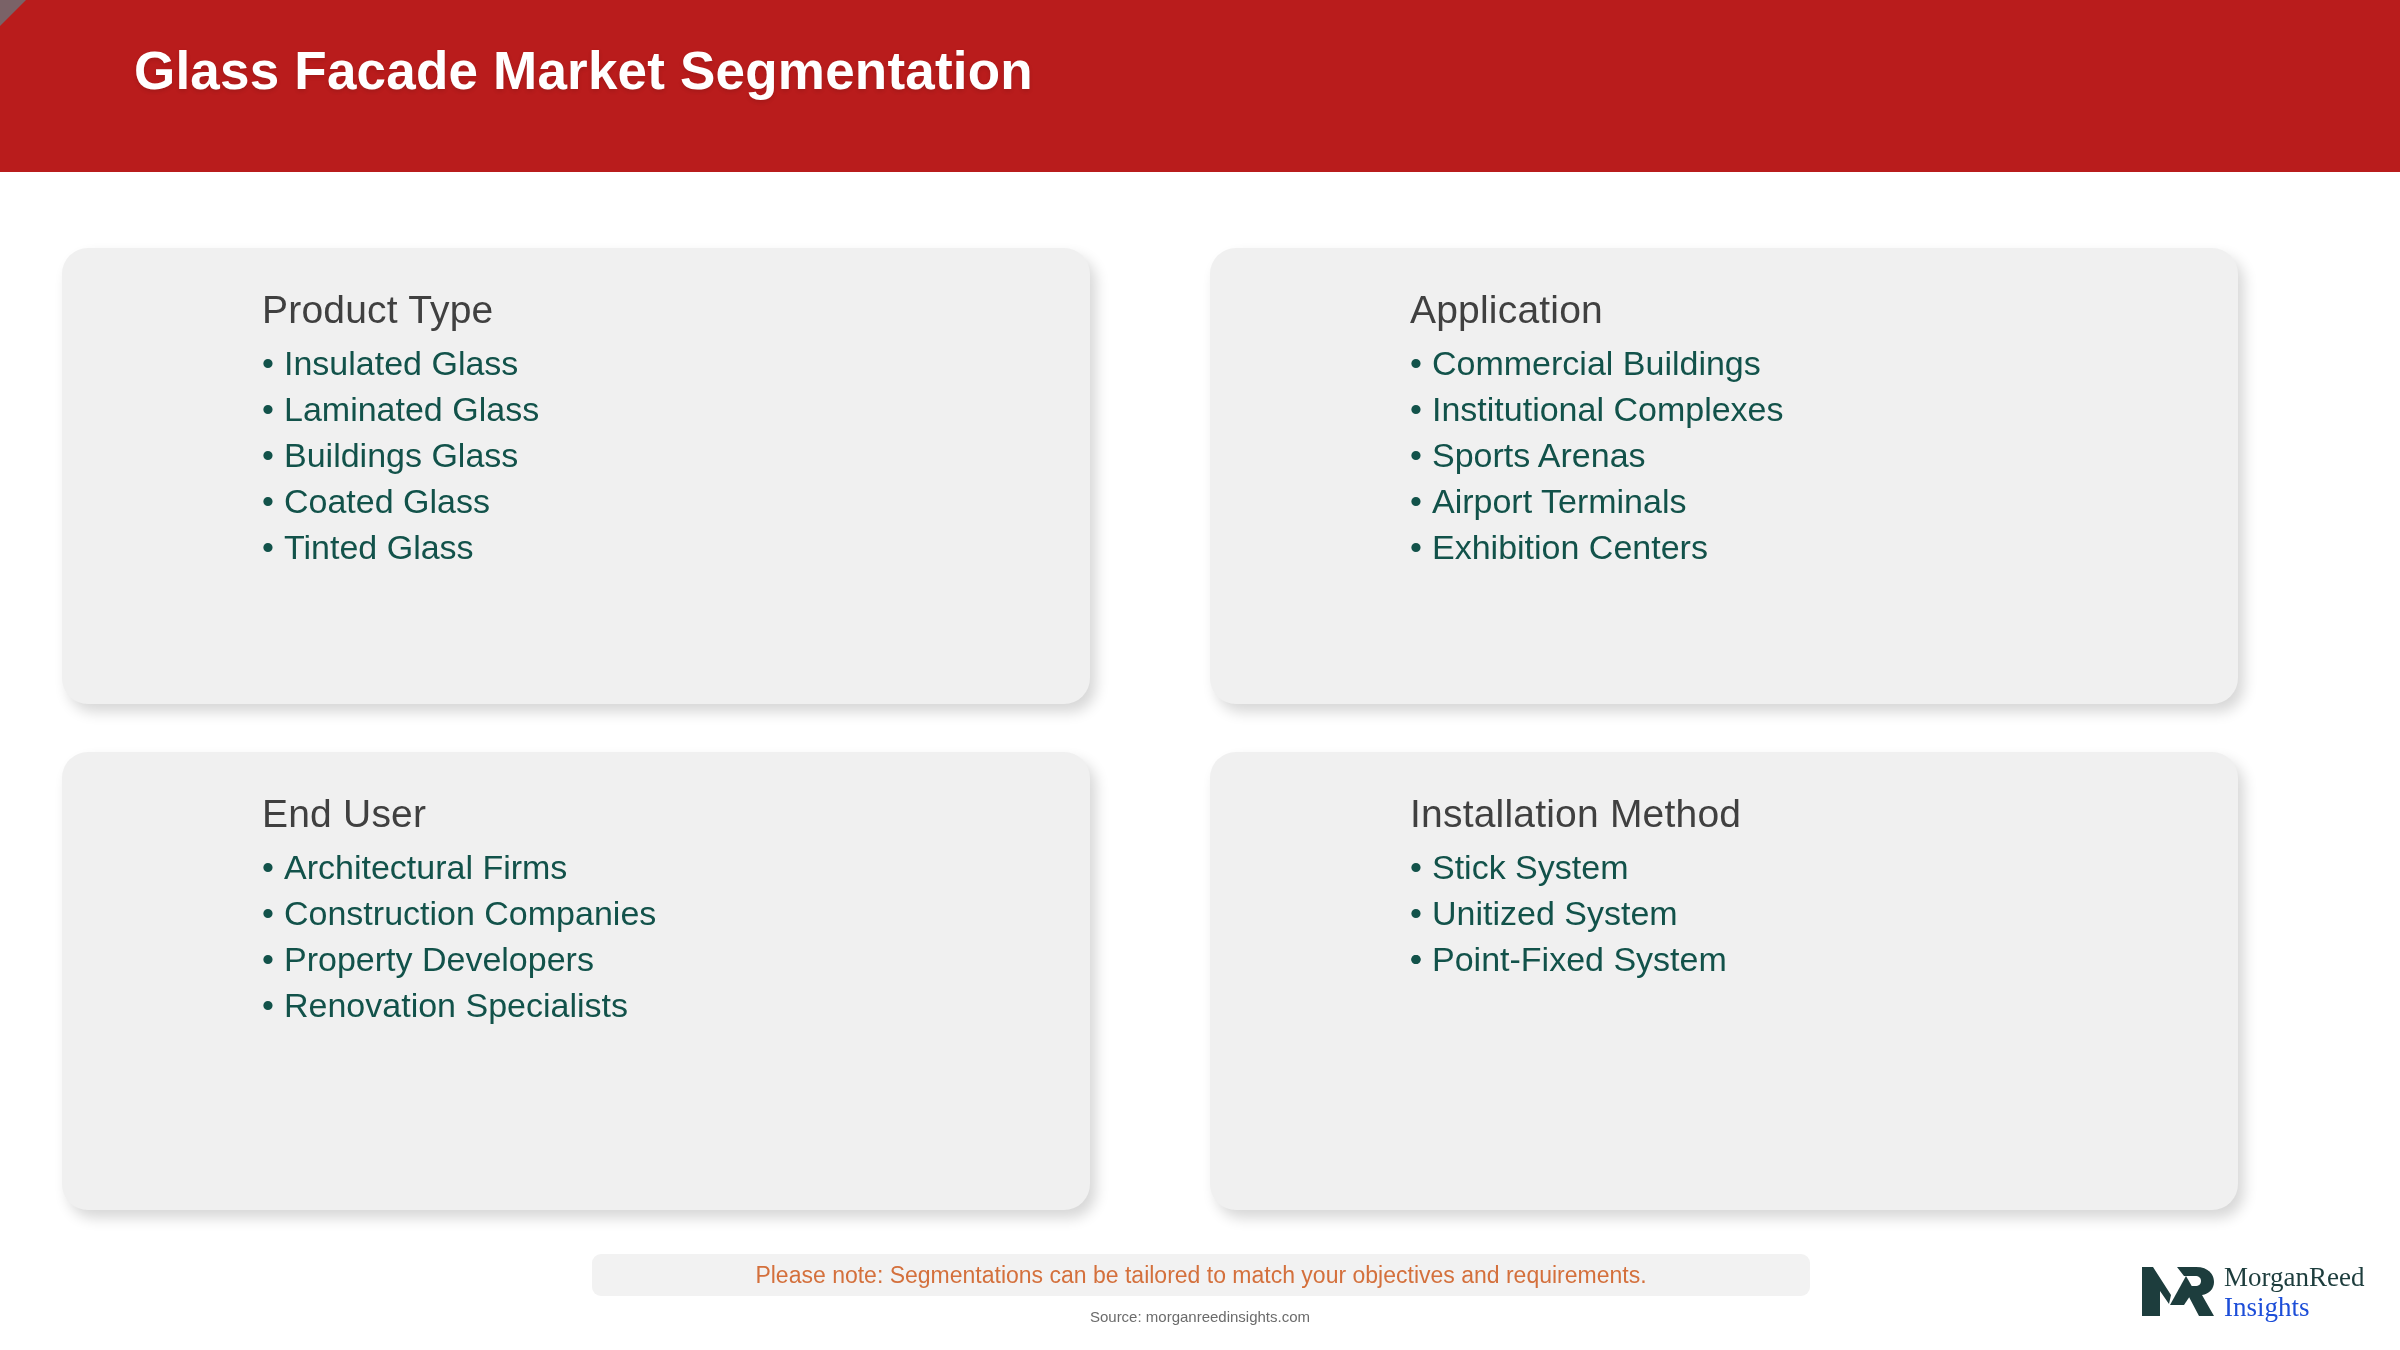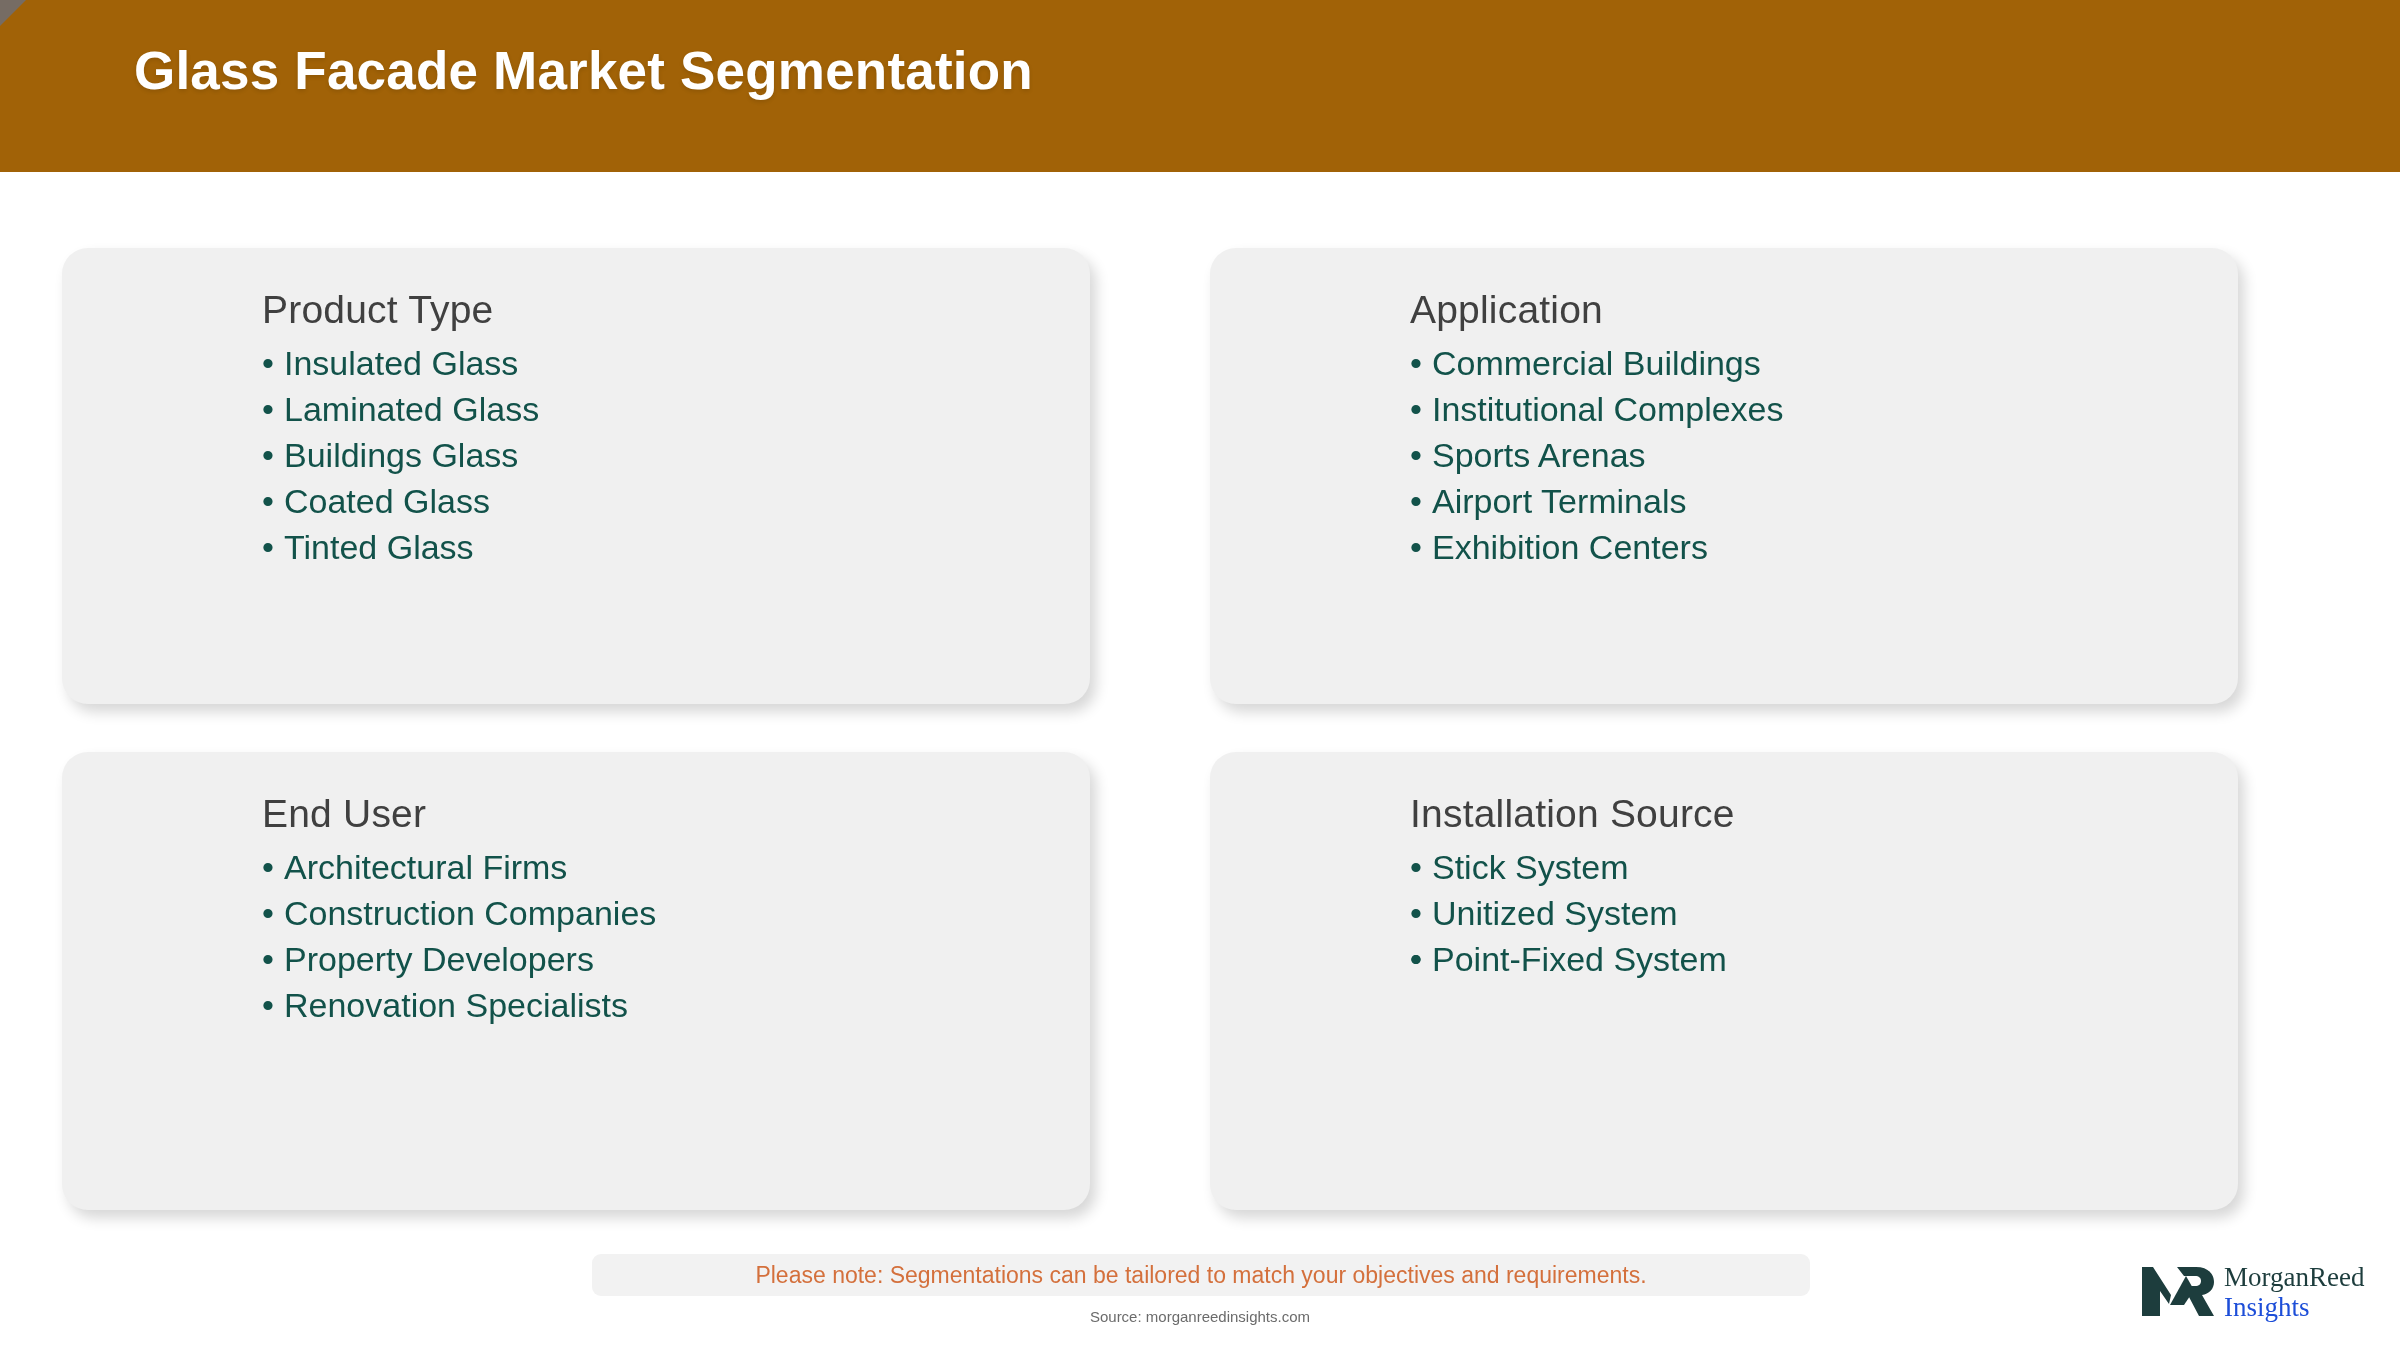--- a/index.html
+++ b/index.html
@@ -15,21 +15,21 @@
     position: relative;
   }
 
   
   .header-banner {
     position: absolute;
     left: 0;
     top: 0;
     width: 2400px;
     height: 172px;
-    background: #a16207;
+    background: #b91c1c;
   }
   .corner-fold {
     position: absolute;
     left: 0;
     top: 0;
     width: 0;
     height: 0;
     border-left: 26px solid #6e6e74;
     border-bottom: 26px solid transparent;
     opacity: 0.85;
@@ -209,21 +209,21 @@
         <li><span class="bullet-dot">•</span><span>Architectural Firms</span></li>
         <li><span class="bullet-dot">•</span><span>Construction Companies</span></li>
         <li><span class="bullet-dot">•</span><span>Property Developers</span></li>
         <li><span class="bullet-dot">•</span><span>Renovation Specialists</span></li>
       </ul>
     </div>
   </div>
 
   <div class="card card-r1c1">
     <div class="card-inner">
-      <div class="card-title">Installation Source</div>
+      <div class="card-title">Installation Method</div>
       <ul class="card-list">
         <li><span class="bullet-dot">•</span><span>Stick System</span></li>
         <li><span class="bullet-dot">•</span><span>Unitized System</span></li>
         <li><span class="bullet-dot">•</span></li>
         <li><span class="bullet-dot">•</span><span>Point-Fixed System</span></li>
       </ul>
     </div>
   </div>
 
 </div>

